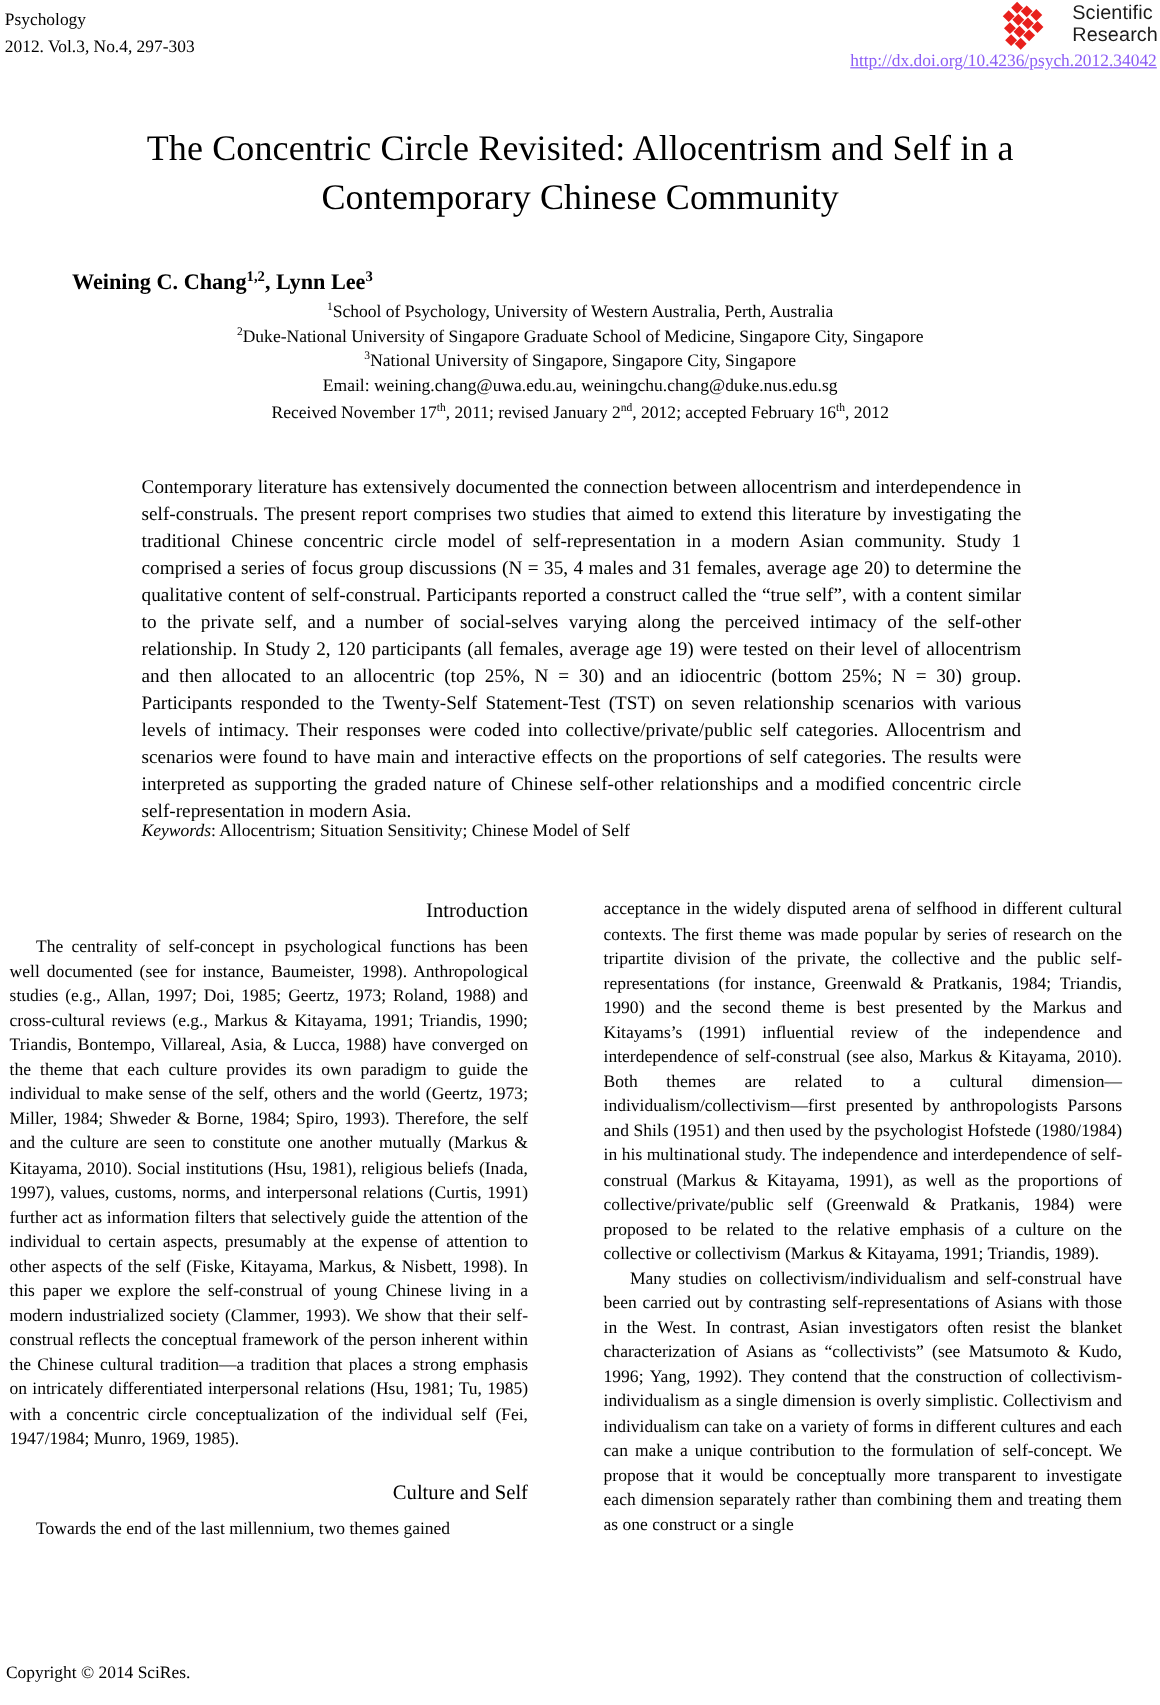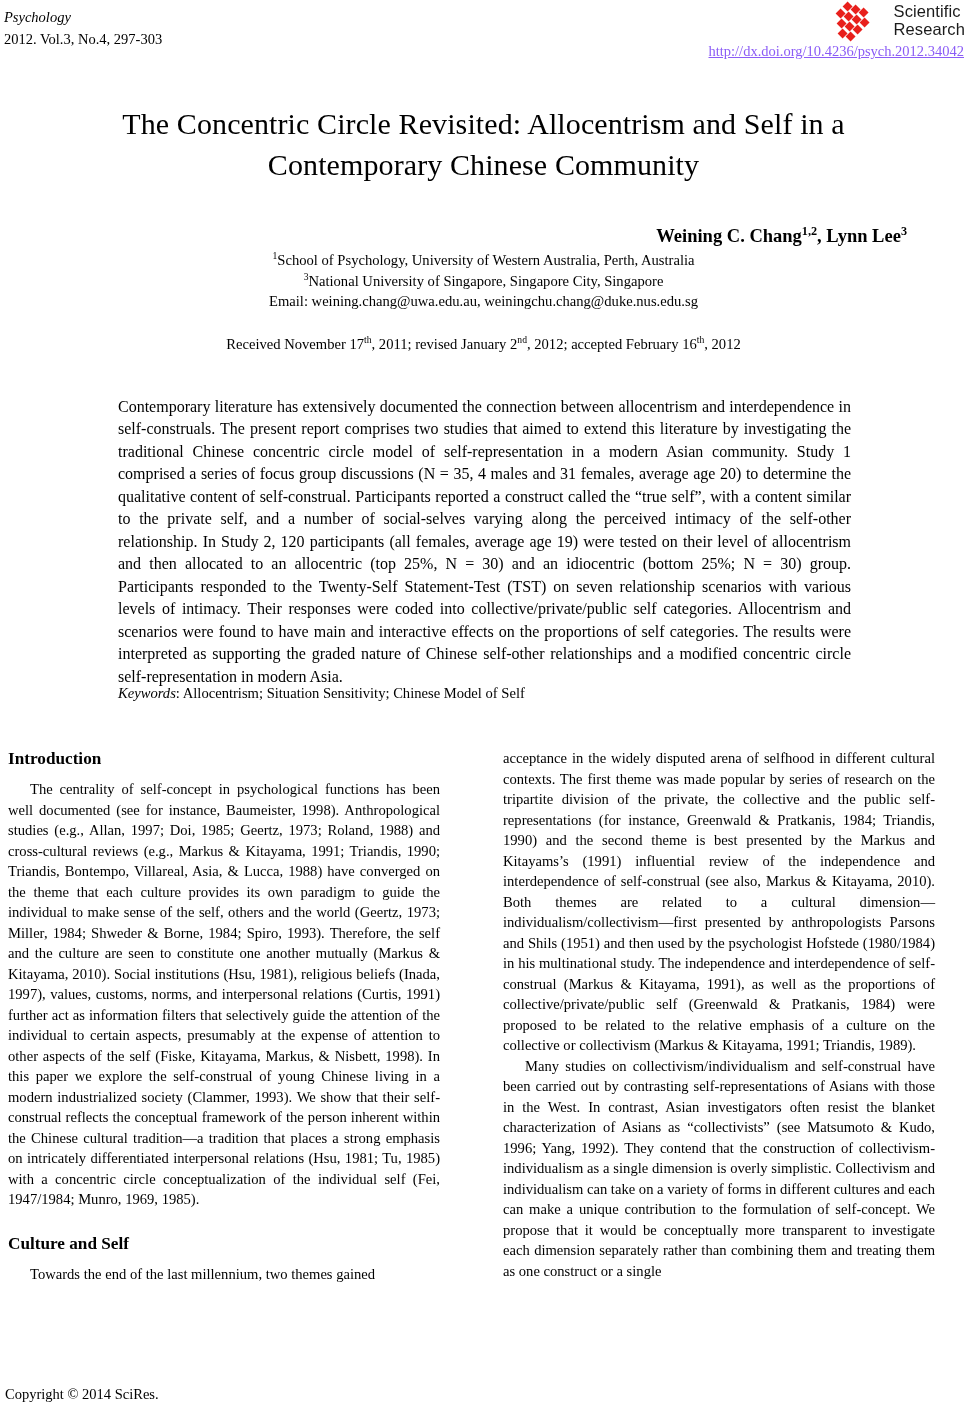--- a/index.html
+++ b/index.html
@@ -28,21 +28,20 @@
   
   .masthead {
     position: absolute;
     left: 4px;
     top: 6px;
     width: 700px;
     font-size: 14.5px;
     line-height: 1.52;
   }
   .masthead .journal-name {
-    font-style: italic;
   }
   .masthead div { white-space: nowrap; }
 
   
   .logo-block {
     position: absolute;
     right: 2px;
     top: 2px;
     display: flex;
     align-items: flex-start;
@@ -94,21 +93,21 @@
     font-weight: normal;
     letter-spacing: 0.1px;
   }
 
   
   .authors {
     position: absolute;
     left: 60px;
     top: 224px;
     width: 847px;
-    text-align: right;
+    text-align: left;
     font-size: 18.5px;
     font-weight: bold;
     line-height: 1.3;
   }
   .affils {
     position: absolute;
     left: 60px;
     top: 250px;
     width: 847px;
     text-align: center;
@@ -155,22 +154,22 @@
     width: 432px;
     font-size: 14.6px;
     line-height: 1.405;
     text-align: justify;
     text-justify: inter-word;
   }
   .col-left  { left: 8px; }
   .col-right { left: 503px; }
 
   .section-head {
-    text-align: left;
-    font-weight: bold;
+    text-align: right;
+    font-weight: normal;
     font-size: 17.2px;
     margin: 0 0 9px 0;
     line-height: 1.3;
   }
   .section-head.spaced { margin-top: 23px; }
   .col p {
     margin: 0;
     text-indent: 22px;
   }
   .col p.noindent { text-indent: 0; }
@@ -221,20 +220,21 @@
   </div>
 
   <a class="doi-link" href="#">http://dx.doi.org/10.4236/psych.2012.34042</a>
 
   <div class="title">The Concentric Circle Revisited: Allocentrism and Self in a Contemporary Chinese Community</div>
 
   <div class="authors"><span>Weining C. Chang</span><sup>1,2</sup><span>, Lynn Lee</span><sup>3</sup></div>
 
   <div class="affils">
     <div><sup>1</sup><span>School of Psychology, University of Western Australia, Perth, Australia</span></div>
+    <div><sup>2</sup><span>Duke-National University of Singapore Graduate School of Medicine, Singapore City, Singapore</span></div>
     <div><sup>3</sup><span>National University of Singapore, Singapore City, Singapore</span></div>
     <div>Email: weining.chang@uwa.edu.au, weiningchu.chang@duke.nus.edu.sg</div>
   </div>
 
   <div class="dateline"><span>Received November 17</span><sup>th</sup><span>, 2011; revised January 2</span><sup>nd</sup><span>, 2012; accepted February 16</span><sup>th</sup><span>, 2012</span></div>
 
   <div class="abstract">Contemporary literature has extensively documented the connection between allocentrism and interdependence in self-construals. The present report comprises two studies that aimed to extend this literature by investigating the traditional Chinese concentric circle model of self-representation in a modern Asian community. Study 1 comprised a series of focus group discussions (N = 35, 4 males and 31 females, average age 20) to determine the qualitative content of self-construal. Participants reported a construct called the “true self”, with a content similar to the private self, and a number of social-selves varying along the perceived intimacy of the self-other relationship. In Study 2, 120 participants (all females, average age 19) were tested on their level of allocentrism and then allocated to an allocentric (top 25%, N = 30) and an idiocentric (bottom 25%; N = 30) group. Participants responded to the Twenty-Self Statement-Test (TST) on seven relationship scenarios with various levels of intimacy. Their responses were coded into collective/private/public self categories. Allocentrism and scenarios were found to have main and interactive effects on the proportions of self categories. The results were interpreted as supporting the graded nature of Chinese self-other relationships and a modified concentric circle self-representation in modern Asia.</div>
 
   <div class="keywords"><em>Keywords</em><span>: Allocentrism; Situation Sensitivity; Chinese Model of Self</span></div>
 

